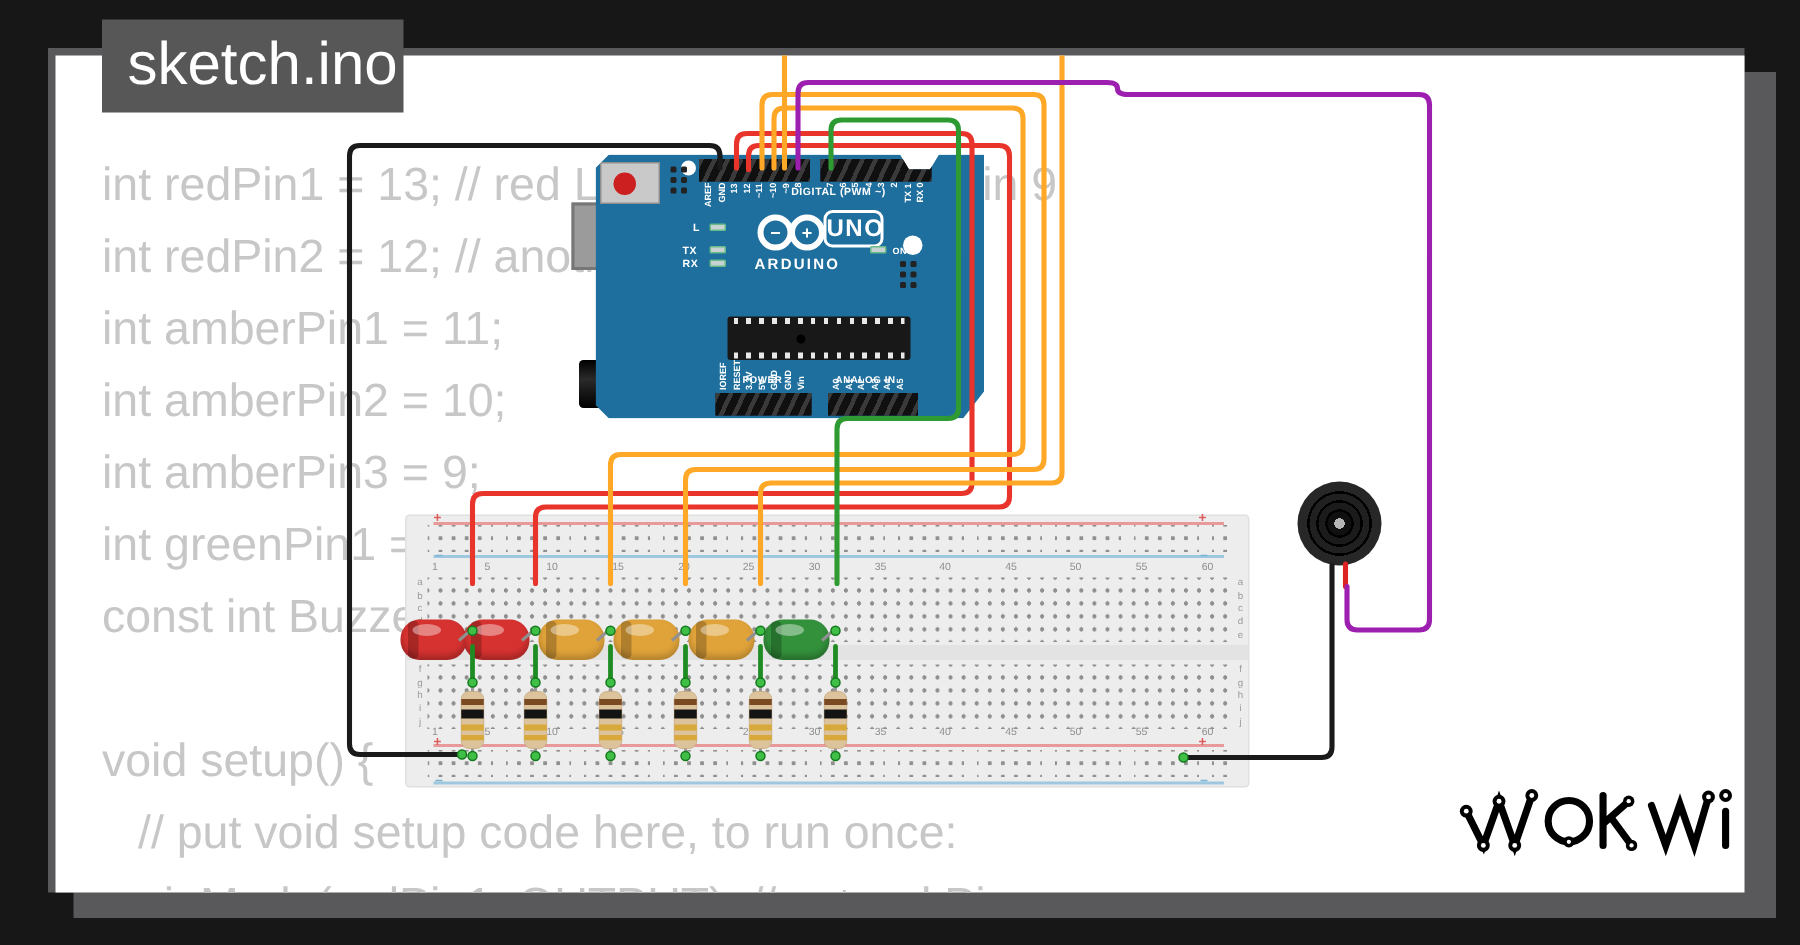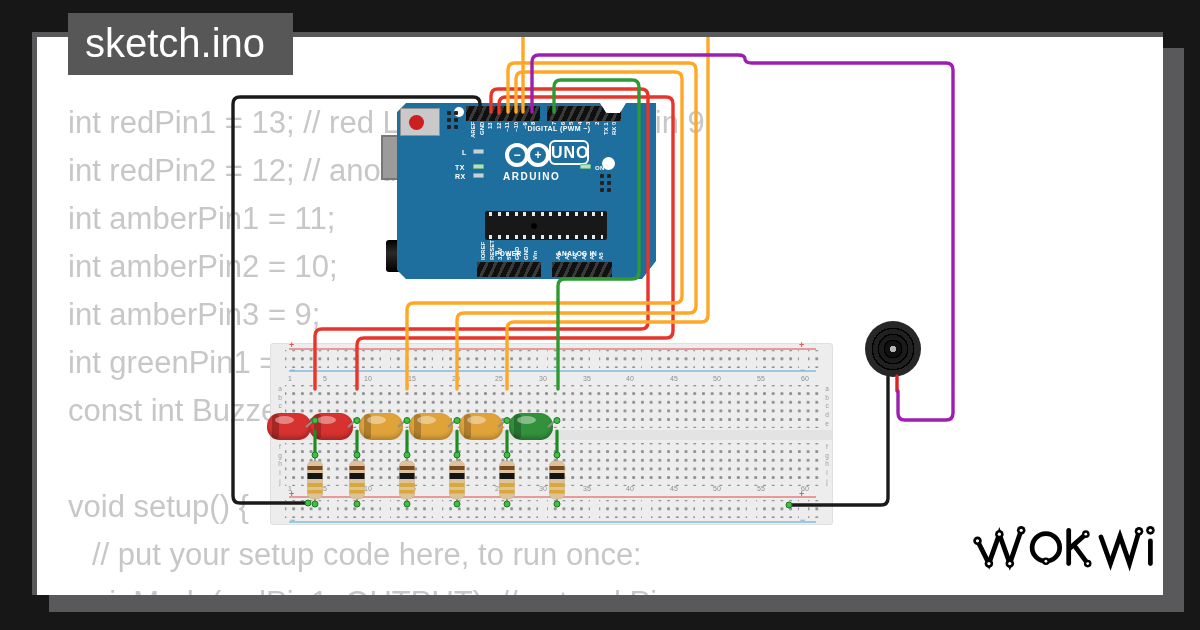--- a/index.html
+++ b/index.html
@@ -5,21 +5,21 @@
   * { margin:0; padding:0; box-sizing:border-box; }
   html,body { width:1200px; height:630px; overflow:hidden; }
   body { background:#171717; position:relative; font-family:"Liberation Sans",sans-serif; }
 
   
   .shadow { position:absolute; left:49px; top:48px; width:1135px; height:564px; background:#59595b; }
   .frame  { position:absolute; left:32px; top:32px; width:1131px; height:563px; background:#59595b; }
   .card   { position:absolute; left:37px; top:37px; width:1126px; height:558px; background:#ffffff; overflow:hidden; }
   .inner  { position:absolute; left:-37px; top:-37px; width:1200px; height:630px; }
 
-  .filebox { position:absolute; left:68px; top:13px; width:225px; height:62px; background:#575757; z-index:50; }
+  .filebox { position:absolute; left:68px; top:13px; width:201px; height:62px; background:#575757; z-index:50; }
   .filebox span { display:block; padding-left:17px; font-size:40px; line-height:60px; color:#fff; }
 
   
   .code { position:absolute; left:68px; top:99px; width:1000px; color:#c7c7c7; font-size:31px; }
   .code .cl { height:48px; line-height:48px; white-space:pre; }
   .code .indent { padding-left:24px; }
 
   
   .bb { position:absolute; left:270px; top:343px; width:563px; height:182px; background:#ededed; border:1px solid #e0e0e0; border-radius:3px; }
   .bb .railline { position:absolute; left:18px; width:527px; height:2px; }
@@ -94,21 +94,21 @@
       <div class="code">
         <div class="cl">int redPin1 = 13; // red LED connected to pin 9</div>
         <div class="cl">int redPin2 = 12; // another red LED</div>
         <div class="cl">int amberPin1 = 11;</div>
         <div class="cl">int amberPin2 = 10;</div>
         <div class="cl">int amberPin3 = 9;</div>
         <div class="cl">int greenPin1 = 7;</div>
         <div class="cl">const int Buzzer = 8;</div>
         <div class="cl"></div>
         <div class="cl">void setup() {</div>
-        <div class="cl indent">// put your setup code here, to run once:</div>
+        <div class="cl indent">// put void setup code here, to run once:</div>
         <div class="cl indent">pinMode(redPin1, OUTPUT); // set red Pin</div>
       </div>
 
       <div class="bb">
         <div class="railline red" style="top:4px"></div>
         <div class="railline blue" style="top:26px"></div>
         <div class="railline red" style="top:152px"></div>
         <div class="railline blue" style="top:177px"></div>
         <div class="gap"></div>
 

